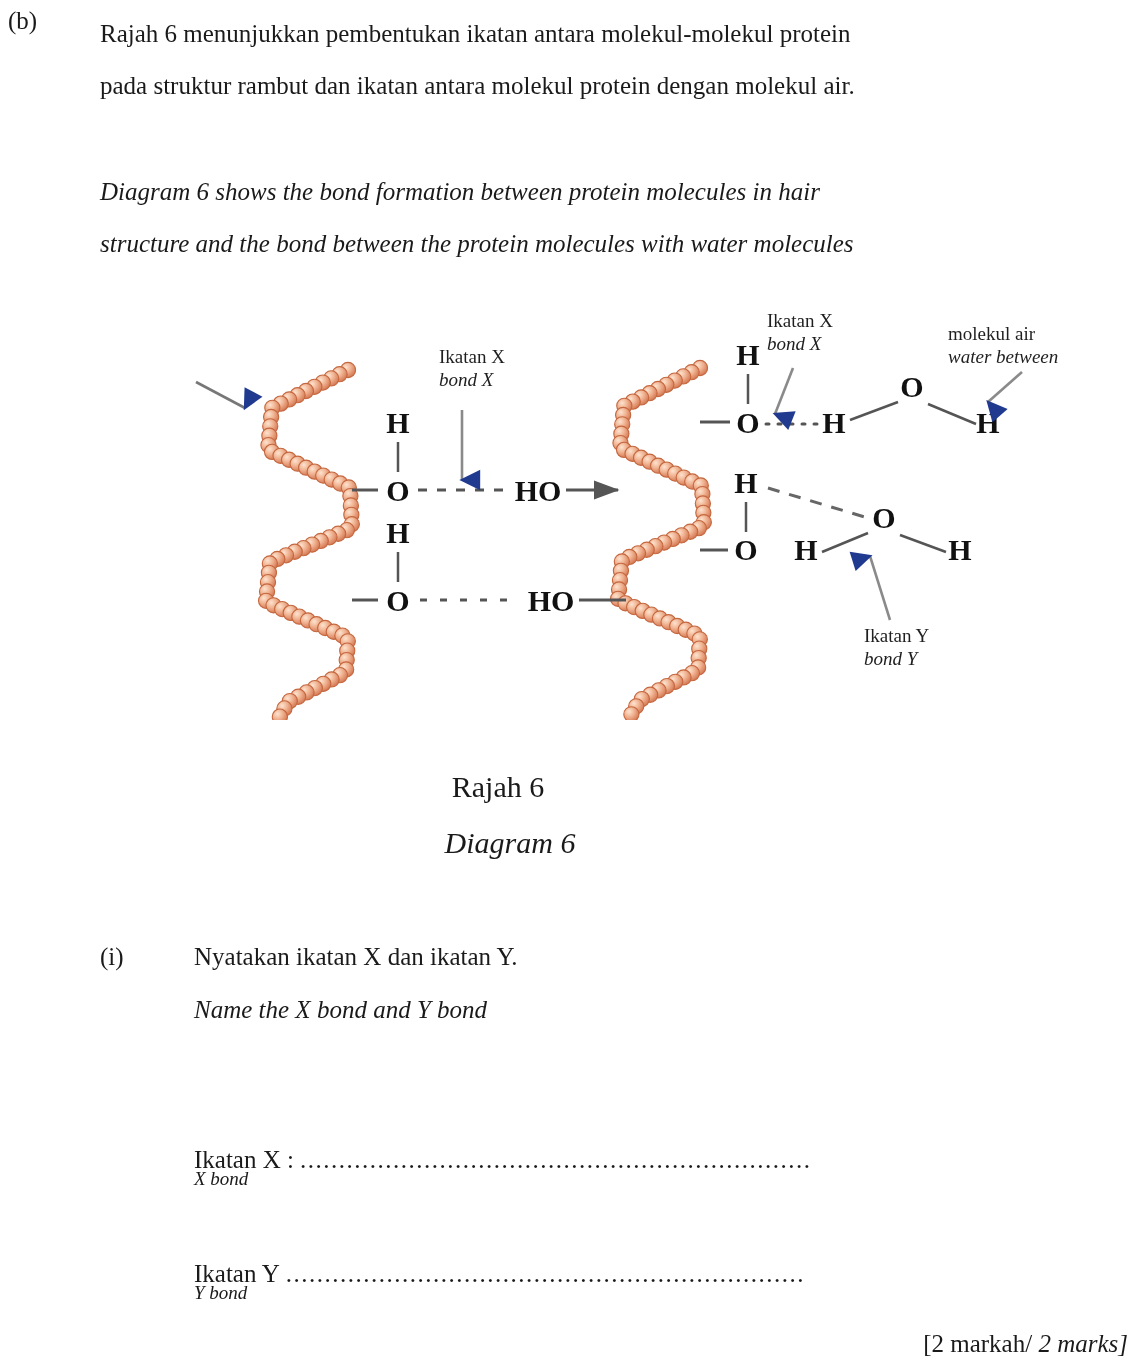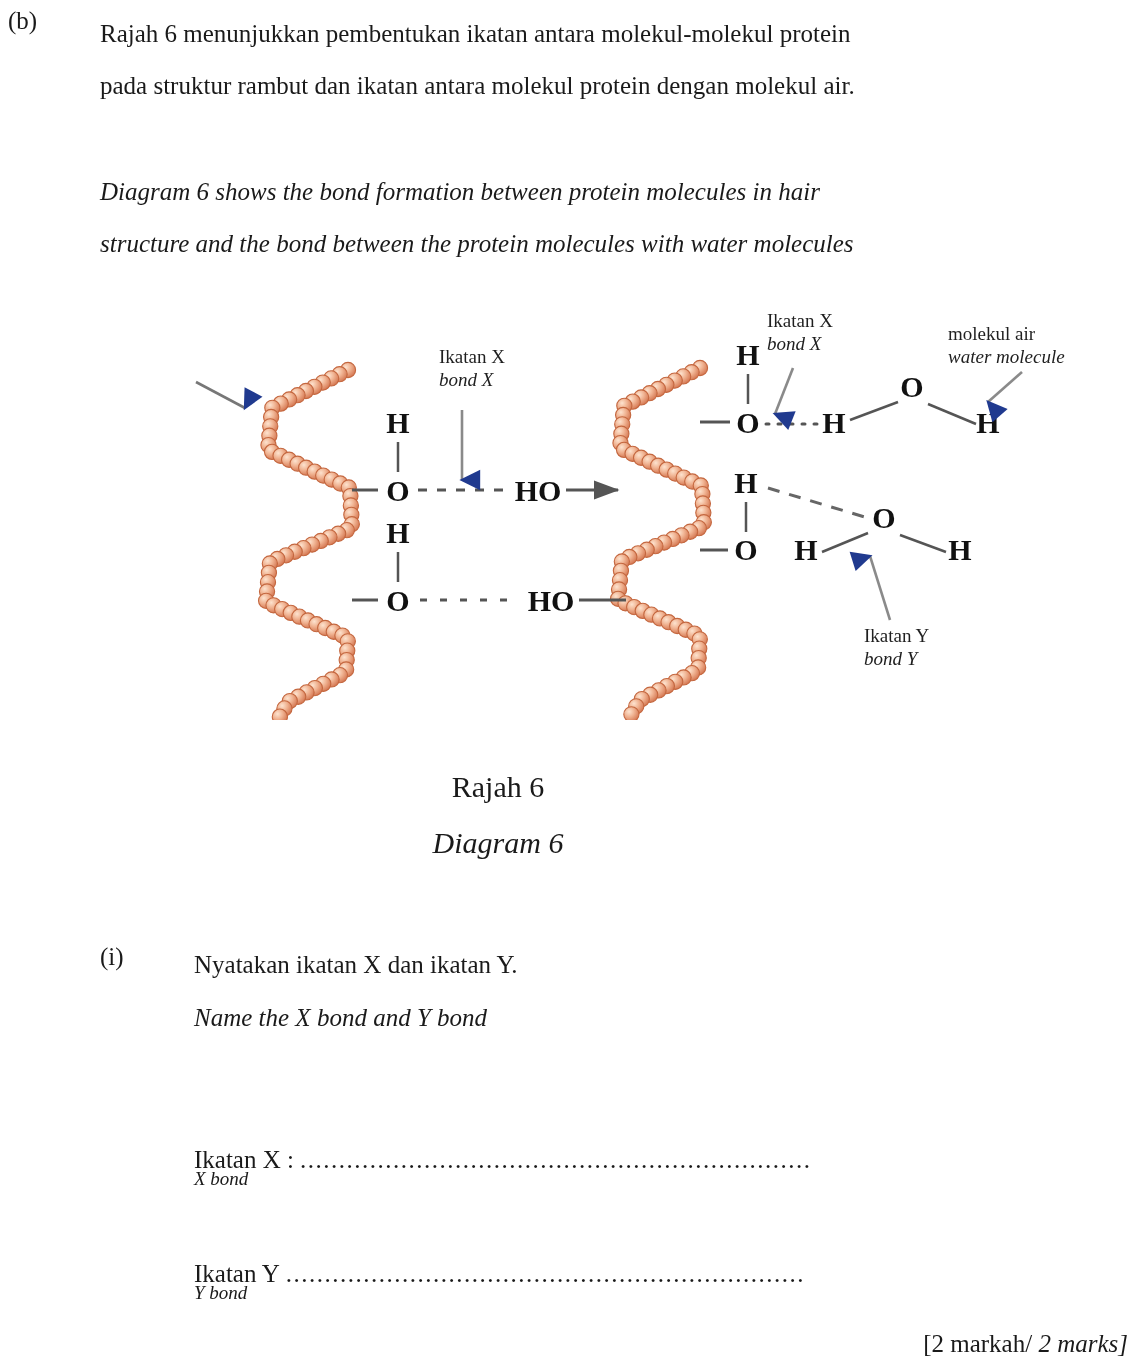--- a/index.html
+++ b/index.html
@@ -66,31 +66,30 @@
     fill: #111111;
   }
 
   
   .caption {
     position: absolute;
     width: 996px;
     text-align: center;
     font-size: 30px;
   }
-  .caption.italic { font-style: italic; }
+  .caption.italic { font-style: italic; padding-left: 12px; }
 
   
   .sub-num {
     position: absolute;
     font-size: 25px;
   }
   .sub-text {
     position: absolute;
     font-size: 25px;
-    margin-top: 8px;
   }
   .sub-text.italic { font-style: italic; }
 
   .ans-row {
     position: absolute;
     font-size: 25px;
     display: flex;
     align-items: baseline;
     width: 720px;
     margin-top: 36px;
@@ -347,21 +346,21 @@
     <span class="it">bond X</span>
   </div>
 
   <div class="dlabel" style="left:767px; top:19px;">
     <span class="ro">Ikatan X</span>
     <span class="it">bond X</span>
   </div>
 
   <div class="dlabel" style="left:948px; top:32px;">
     <span class="ro">molekul air</span>
-    <span class="it">water molecule</span>
+    <span class="it">water between</span>
   </div>
 
   <div class="dlabel" style="left:864px; top:334px;">
     <span class="ro">Ikatan Y</span>
     <span class="it">bond Y</span>
   </div>
 </div>
 
 <div class="caption" style="top:770px;">Rajah 6</div>
 <div class="caption italic" style="top:826px;">Diagram 6</div>

